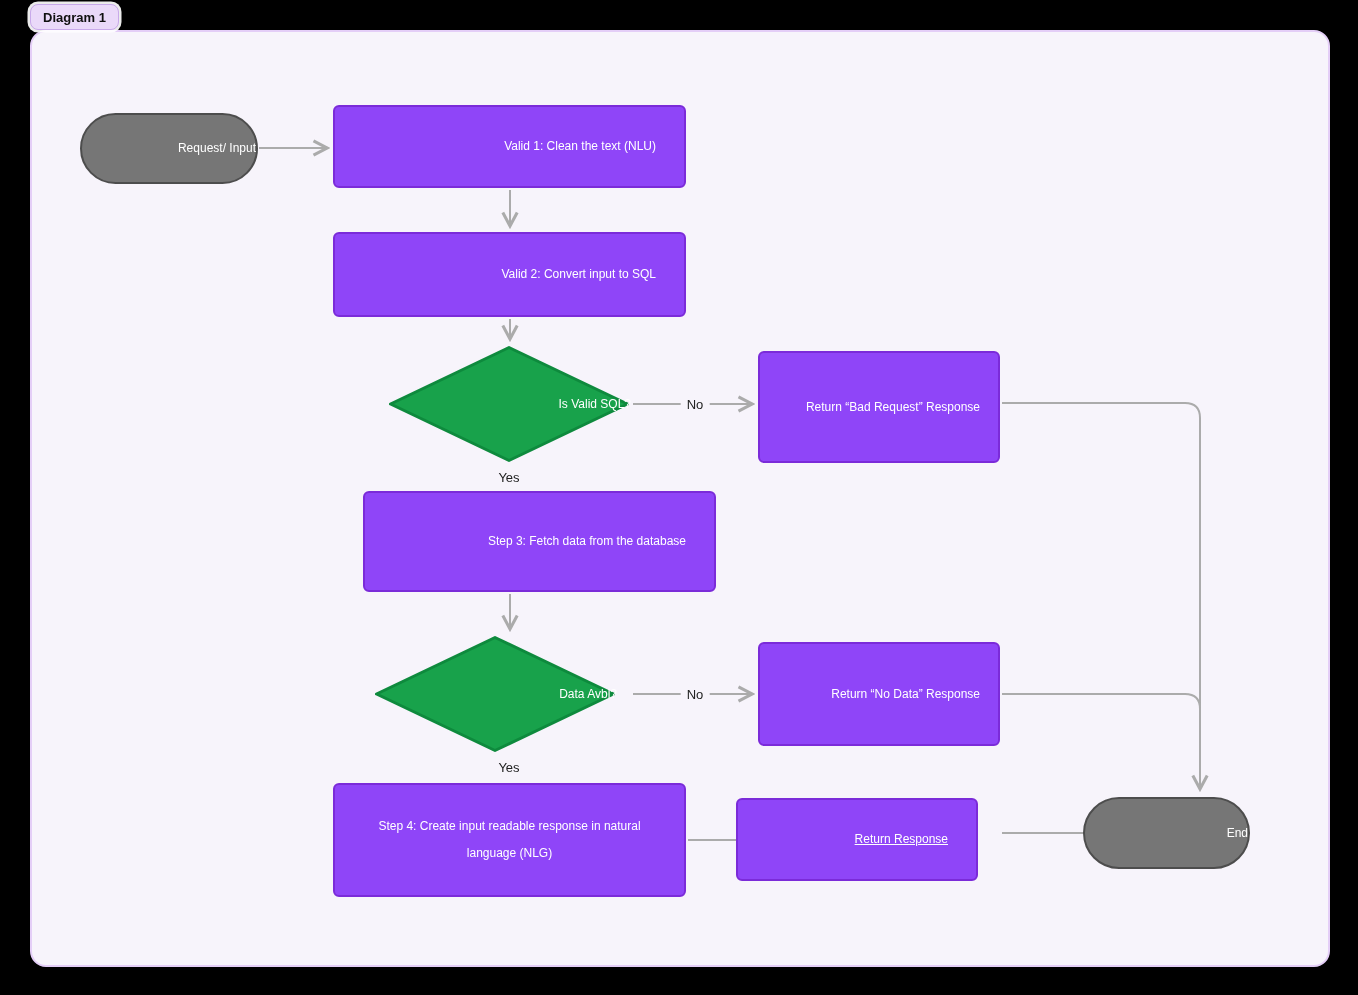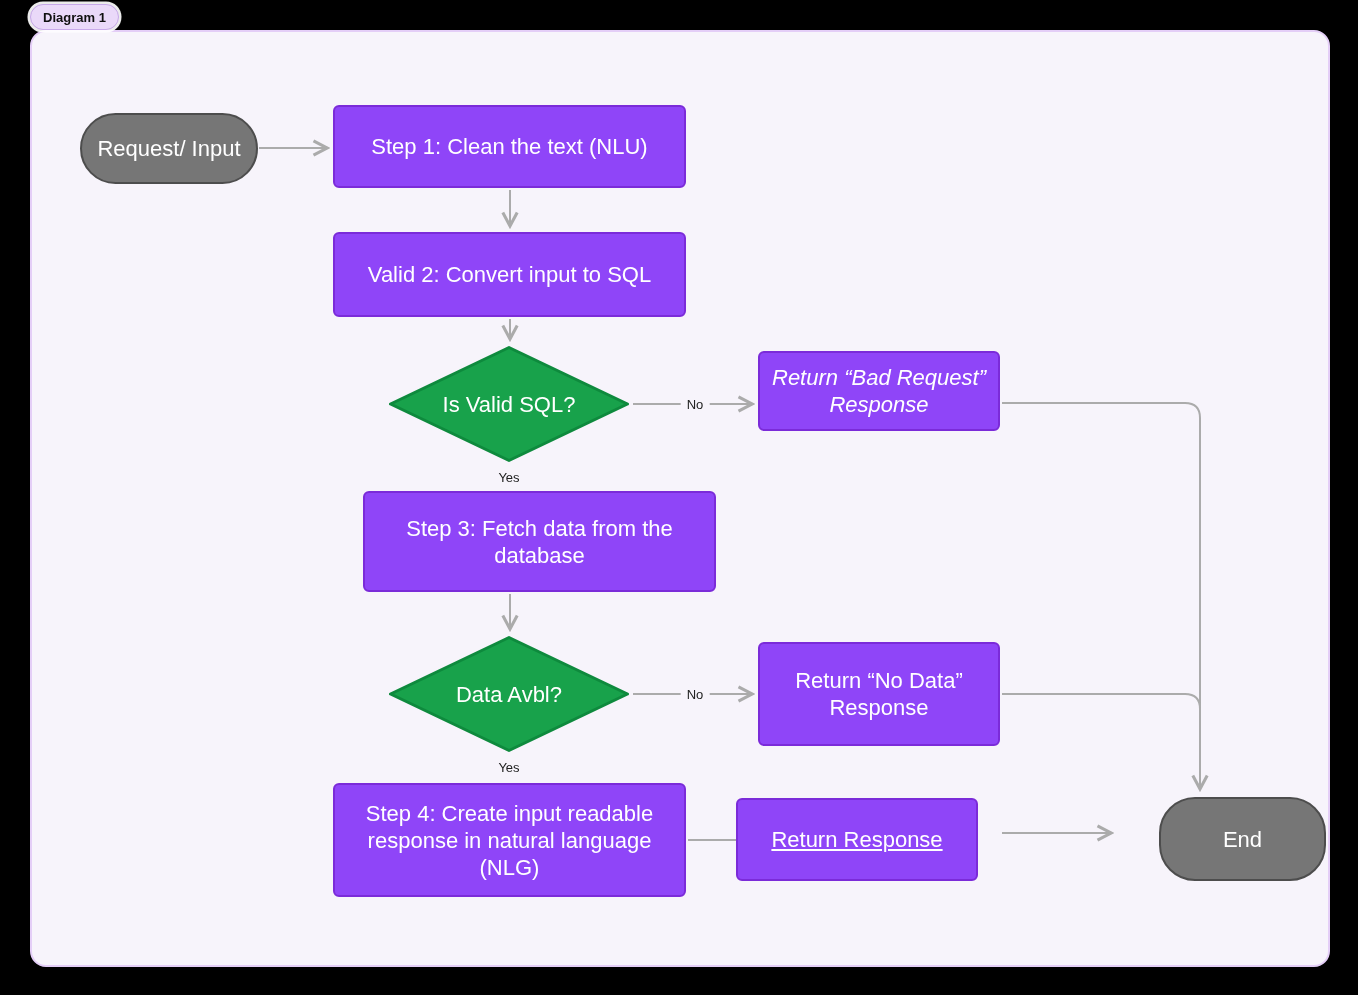--- a/index.html
+++ b/index.html
@@ -21,33 +21,33 @@
     position:absolute;left:30px;top:30px;width:1300px;height:937px;
     background:var(--canvas-bg);
     border:2px solid var(--canvas-border);
     border-radius:16px;box-sizing:border-box;
   }
   .tab{
     position:absolute;left:30px;top:4px;height:24px;
     padding:0 12px;display:flex;align-items:center;
     background:var(--tab-bg);
     border:1.5px solid var(--tab-border);
-    border-radius:13px;
+    border-radius:8px;
     box-shadow:0 0 0 2.5px rgba(255,255,255,0.92);
     font-size:13px;font-weight:bold;color:#101010;
     z-index:30;
   }
   svg.connectors{position:absolute;left:0;top:0;z-index:5;}
   .conn{stroke:var(--connector-gray);stroke-width:2;fill:none;}
   #arrowhead path{stroke:var(--connector-gray);stroke-width:1.7;fill:none;}
   .node{
     position:absolute;box-sizing:border-box;z-index:10;
-    display:flex;align-items:center;justify-content:center;
+    display:flex;align-items:center;justify-content:flex-end;
     text-align:center;color:var(--node-text);
-    font-size:22px;font-weight:500;line-height:27px;cursor:default;
+    font-size:12px;font-weight:500;line-height:27px;cursor:default;
   }
   .proc{
     background:var(--accent-purple);
     border:2px solid var(--purple-border);
     border-radius:6px;
     padding:4px 28px;
   }
   .pill{
     background:var(--gray);
     border:2.5px solid var(--gray-border);
@@ -60,27 +60,27 @@
     position:absolute;z-index:12;color:var(--label-text);
     font-size:13px;font-weight:400;
     transform:translate(-50%,-50%);
   }
   .no-label{background:var(--canvas-bg);padding:1px 6px;}
   
   #n-start{left:80px;top:113px;width:178px;height:71px;}
   #n-step1{left:333px;top:105px;width:353px;height:83px;}
   #n-step2{left:333px;top:232px;width:353px;height:85px;}
   #n-dec1{left:387px;top:345px;width:244px;height:118px;}
-  #n-badreq{left:758px;top:351px;width:242px;height:80px;padding:4px 5px;font-style:italic;}
+  #n-badreq{left:758px;top:351px;width:242px;height:112px;padding:4px 18px;}
   #n-step3{left:333px;top:491px;width:353px;height:101px;margin-left:30px;}
-  #n-dec2{left:387px;top:635px;width:244px;height:118px;}
+  #n-dec2{left:373px;top:635px;width:244px;height:118px;}
   #n-nodata{left:758px;top:642px;width:242px;height:104px;padding:5px 18px;}
   #n-step4{left:333px;top:783px;width:353px;height:114px;}
   #n-retresp{left:736px;top:798px;width:242px;height:83px;text-decoration:underline;}
-  #n-end{left:1159px;top:797px;width:167px;height:84px;}
+  #n-end{left:1083px;top:797px;width:167px;height:72px;}
   #lbl-yes1{left:509px;top:477px;}
   #lbl-no1{left:695px;top:404px;}
   #lbl-yes2{left:509px;top:767px;}
   #lbl-no2{left:695px;top:694px;}
 </style>
 </head>
 <body>
 
 <div class="canvas"></div>
 
@@ -104,21 +104,21 @@
   <path class="conn" d="M1002,833 L1111,833" marker-end="url(#arrowhead)"></path>
   <path class="conn" d="M1002,403 L1185,403 Q1200,403 1200,418 L1200,789" marker-end="url(#arrowhead)"></path>
   <path class="conn" d="M1002,694 L1185,694 Q1200,694 1200,709"></path>
 </svg>
 
 <div id="n-start" class="node pill">
   <span>Request/ Input</span>
 </div>
 
 <div id="n-step1" class="node proc">
-  <span>Step 1: Clean the text (NLU)</span>
+  <span>Valid 1: Clean the text (NLU)</span>
 </div>
 
 <div id="n-step2" class="node proc">
   <span>Valid 2: Convert input to SQL</span>
 </div>
 
 <div id="n-dec1" class="node diamond">
   <svg width="244" height="118" viewBox="0 0 244 118">
     <polygon points="122,2.5 240.5,59 122,115.5 3.5,59" style="fill:var(--green);stroke:var(--green-border);stroke-width:3;stroke-linejoin:round;"></polygon>
   </svg>

